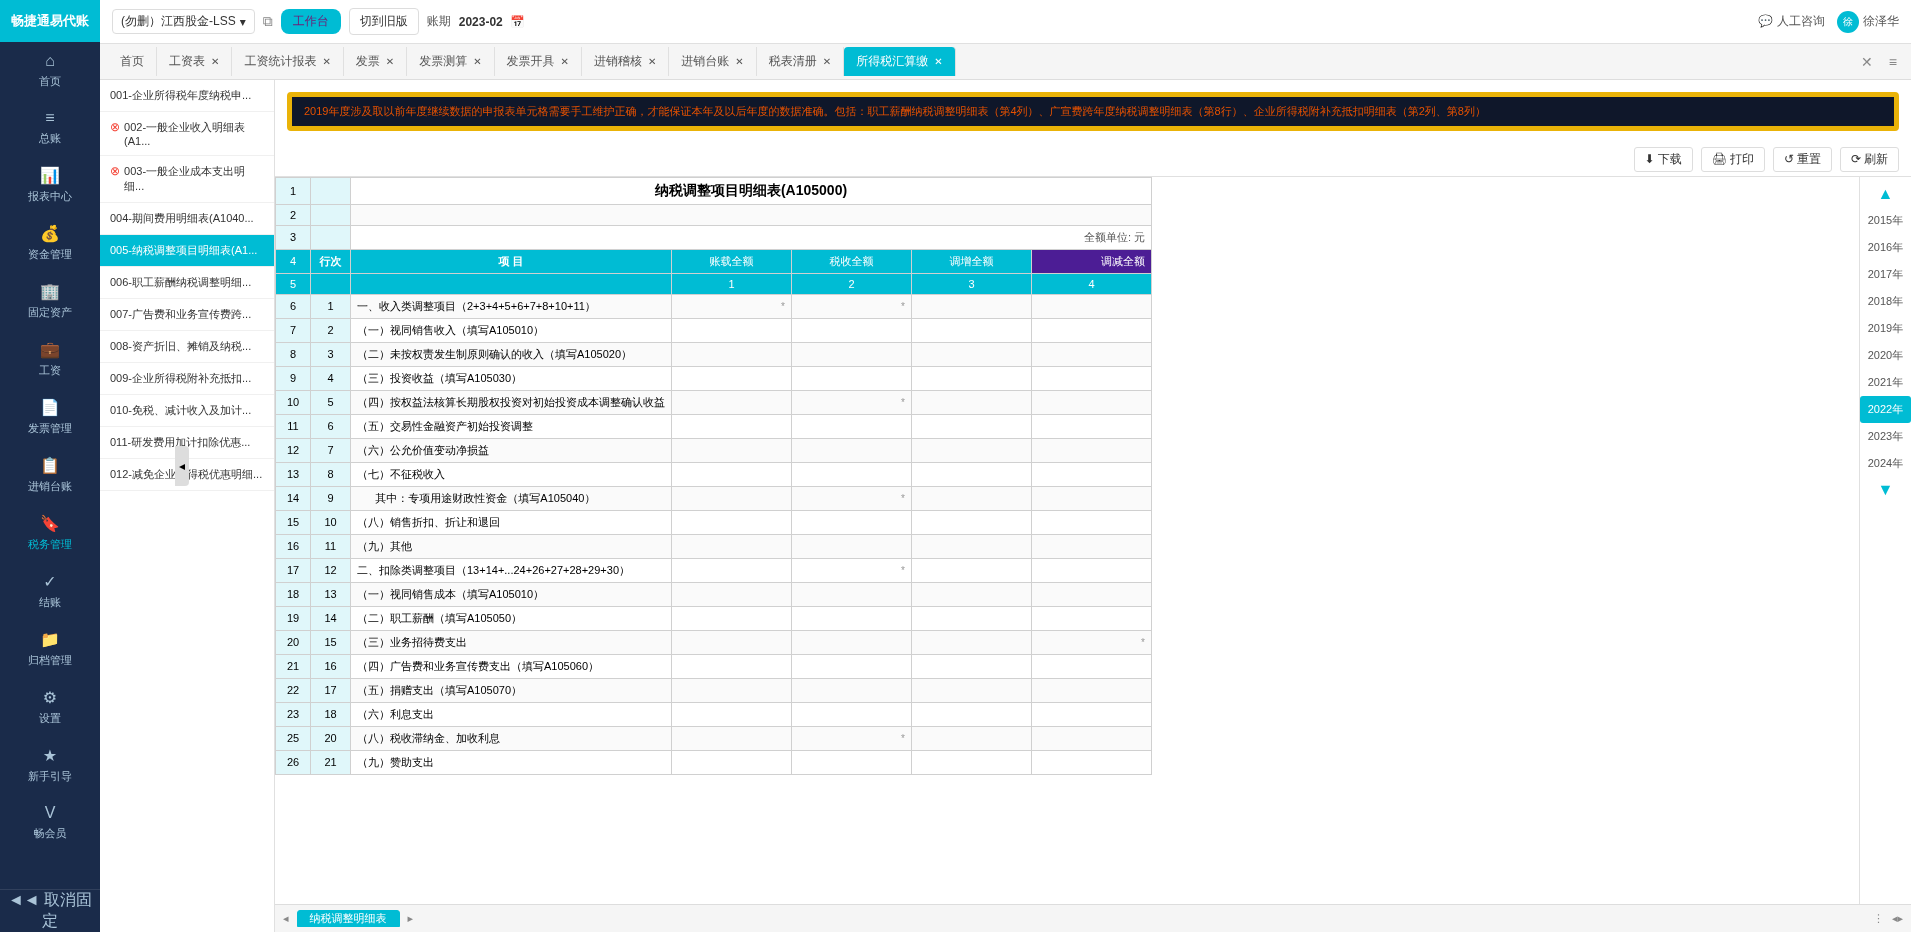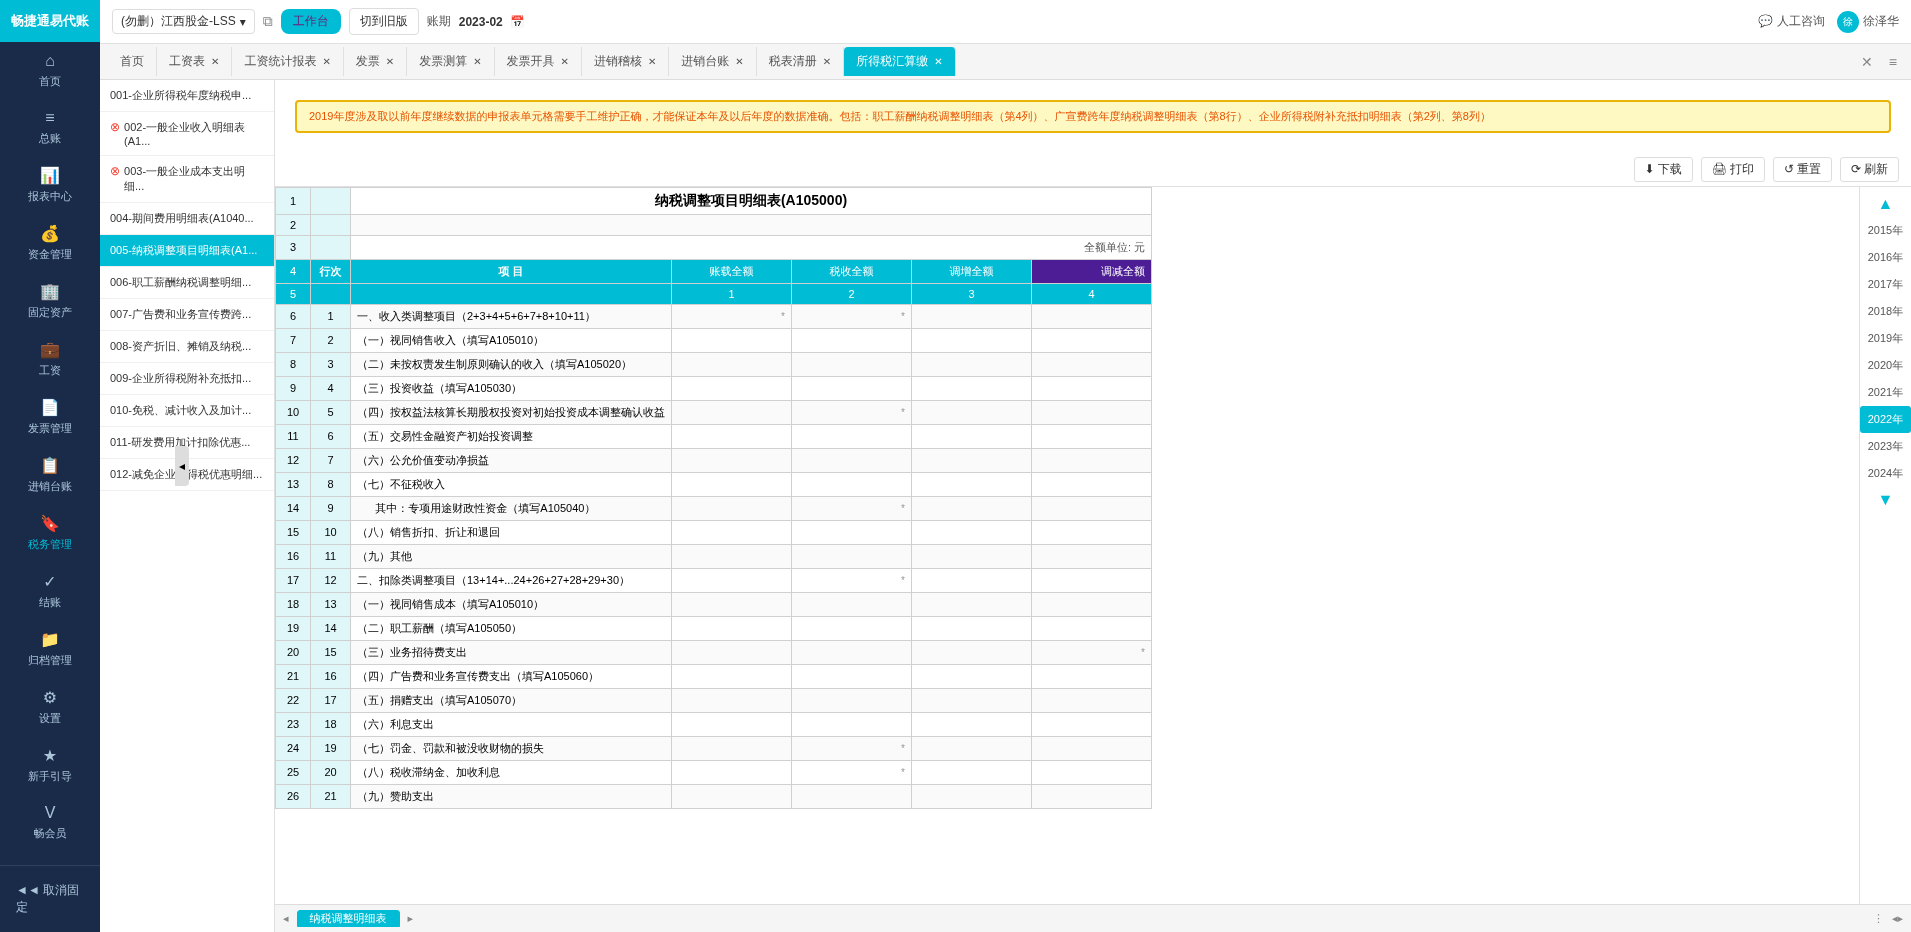--- a/index.html
+++ b/index.html
@@ -5,21 +5,21 @@
     * { margin: 0; padding: 0; box-sizing: border-box; }
     body { font-family: 'Microsoft YaHei', Arial, sans-serif; font-size: 12px; background: #f0f2f5; display: flex; height: 932px; overflow: hidden; }
 
     
     .sidebar { width: 100px; background: #1a2b4a; color: #fff; display: flex; flex-direction: column; height: 100%; flex-shrink: 0; }
     .sidebar-logo { background: #00bcd4; padding: 12px 8px; text-align: center; font-size: 13px; font-weight: bold; color: #fff; line-height: 1.4; }
     .sidebar-nav { flex: 1; overflow-y: auto; }
     .sidebar-item { display: flex; flex-direction: column; align-items: center; padding: 10px 5px; cursor: pointer; color: #aac4d8; font-size: 11px; gap: 4px; }
     .sidebar-item.active { color: #00bcd4; }
     .sidebar-item .icon { font-size: 16px; }
-    .sidebar-bottom { padding: 16px; font-size: 12px; color: #aac4d8; cursor: pointer; border-top: 1px solid rgba(255,255,255,0.1); }
+    .sidebar-bottom { padding: 0; text-align: center; font-size: 16px; color: #aac4d8; cursor: pointer; border-top: 1px solid rgba(255,255,255,0.1); }
 
     
     .main { flex: 1; display: flex; flex-direction: column; overflow: hidden; }
 
     
     .topbar { background: #fff; border-bottom: 1px solid #e0e0e0; padding: 0 12px; display: flex; align-items: center; height: 44px; gap: 8px; flex-shrink: 0; justify-content: flex-end; }
     .topbar-company { display: flex; align-items: center; gap: 4px; border: 1px solid #ddd; border-radius: 4px; padding: 3px 8px; font-size: 12px; color: #333; }
     .topbar-btn { background: #00bcd4; color: #701a75; border: none; border-radius: 8px; padding: 4px 12px; cursor: pointer; font-size: 12px; }
     .topbar-btn-outline { background: #fff; color: #333; border: 1px solid #ddd; border-radius: 4px; padding: 4px 10px; cursor: pointer; font-size: 12px; }
     .topbar-right { margin-left: auto; display: flex; align-items: center; gap: 12px; font-size: 12px; color: #555; }
@@ -37,21 +37,21 @@
     
     .left-panel { width: 175px; background: #fff; border-right: 1px solid #e0e0e0; display: flex; flex-direction: column; flex-shrink: 0; }
     .left-panel-item { padding: 8px 10px; font-size: 11px; color: #333; cursor: pointer; border-bottom: 1px solid #f0f0f0; display: flex; align-items: flex-start; gap: 4px; }
     .left-panel-item.active { background: #00bcd4; color: #fff; }
     .left-panel-item .warn { color: #f44336; font-size: 12px; }
 
     
     .right-main { flex: 1; display: flex; flex-direction: column; overflow: hidden; background: #fff; }
 
     
-    .notice-bar { background: #fef9c3; border: 2px solid #eab308; padding: 6px 12px; font-size: 11px; color: #e65100; line-height: 1.5; flex-shrink: 0; margin: 20px; border-radius: 4px; }
+    .notice-bar { background: #0f172a; border: 5px solid #eab308; padding: 6px 12px; font-size: 11px; color: #e65100; line-height: 1.5; flex-shrink: 0; margin: 12px; border-radius: 4px; }
 
     
     .toolbar { display: flex; align-items: center; gap: 8px; padding: 4px 12px; border-bottom: 1px solid #e0e0e0; flex-shrink: 0; justify-content: flex-end; }
     .toolbar-btn { display: flex; align-items: center; gap: 3px; padding: 3px 10px; border: 1px solid #ddd; border-radius: 3px; cursor: pointer; font-size: 12px; background: #fff; color: #333; }
 
     
     .table-wrapper { flex: 1; overflow: auto; position: relative; }
 
     
     .year-panel { width: 52px; background: #fff; border-left: 1px solid #e0e0e0; display: flex; flex-direction: column; align-items: center; padding-top: 4px; flex-shrink: 0; overflow-y: auto; }
@@ -453,29 +453,20 @@
               <tr>
                 <td class="row-header">23</td>
                 <td class="col-a">18</td>
                 <td class="col-b">（六）利息支出</td>
                 <td class="col-num"></td>
                 <td class="col-num"></td>
                 <td class="col-num"></td>
                 <td class="col-num"></td>
               </tr>
               <tr>
-                <td class="row-header">24</td>
-                <td class="col-a">19</td>
-                <td class="col-b">（七）罚金、罚款和被没收财物的损失</td>
-                <td class="col-num"></td>
-                <td class="col-num"><span class="asterisk">*</span></td>
-                <td class="col-num"></td>
-                <td class="col-num"></td>
-              </tr>
-              <tr>
                 <td class="row-header">25</td>
                 <td class="col-a">20</td>
                 <td class="col-b">（八）税收滞纳金、加收利息</td>
                 <td class="col-num"></td>
                 <td class="col-num"><span class="asterisk">*</span></td>
                 <td class="col-num"></td>
                 <td class="col-num"></td>
               </tr>
               <tr>
                 <td class="row-header">26</td>

